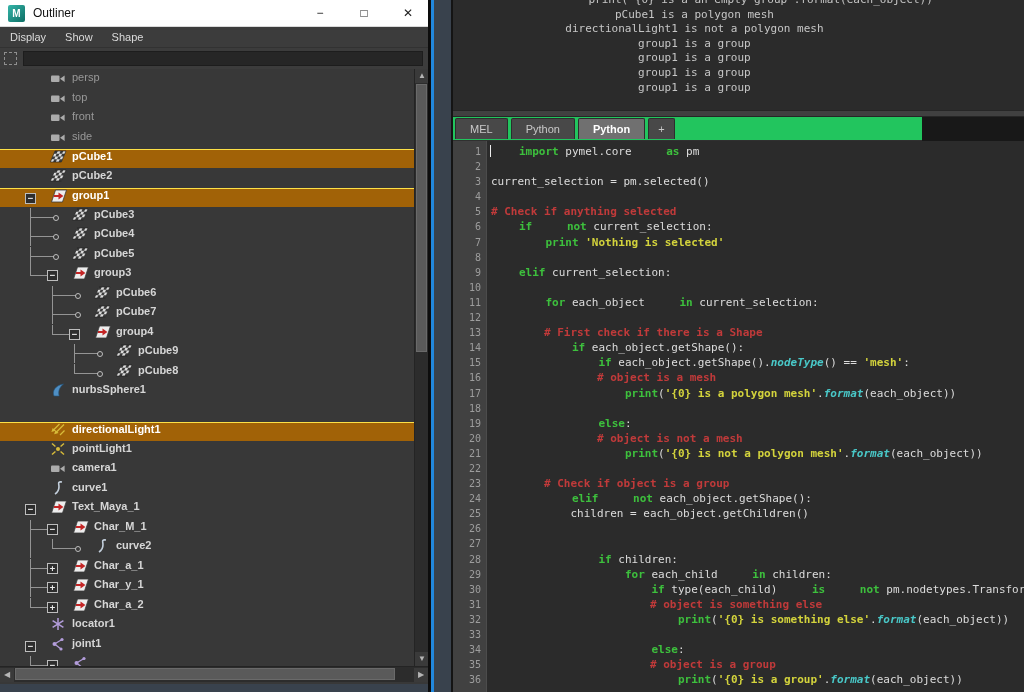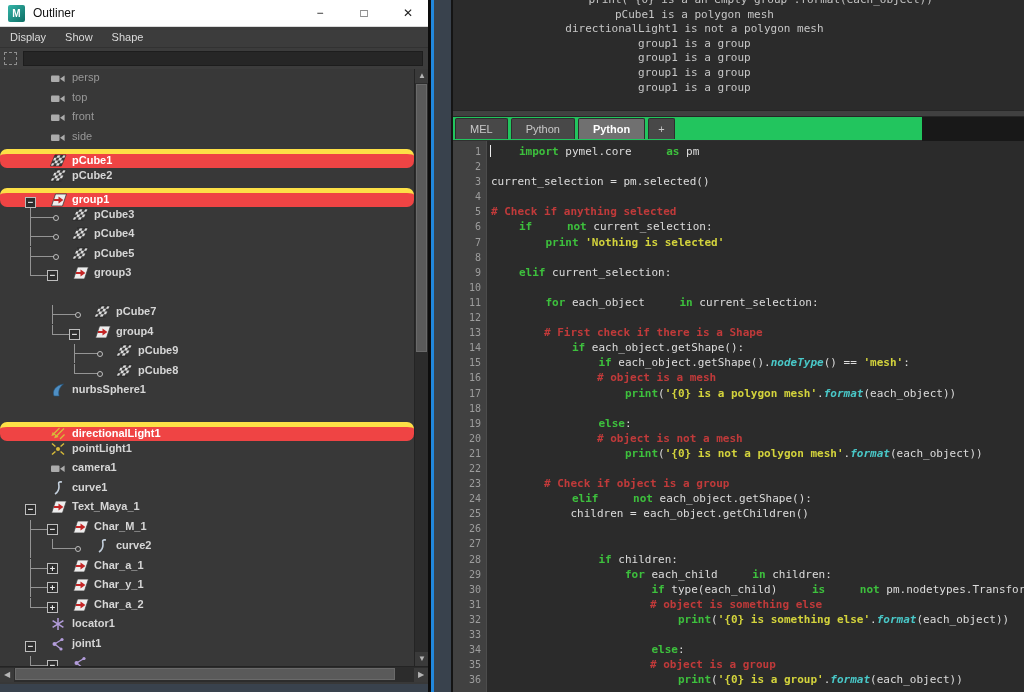--- a/index.html
+++ b/index.html
@@ -16,21 +16,21 @@
   #win-btns{margin-left:auto;display:flex;height:100%;}
   .win-btn{width:44px;height:100%;display:flex;align-items:center;justify-content:center;font-size:12px;color:#222;cursor:default;}
   #menubar{position:absolute;left:0;top:27px;width:430px;height:21px;background:#3c3c3c;display:flex;align-items:center;padding-left:10px;box-sizing:border-box;border-bottom:1px solid #323232;}
   .menu-item{font-size:11px;color:#dcdcdc;margin-right:19px;}
   #searchrow{position:absolute;left:0;top:48px;width:430px;height:21px;background:#3c3c3c;display:flex;align-items:center;padding:0 4px;box-sizing:border-box;}
   #filter-icon{width:11px;height:11px;border:1px dashed #8f8f8f;margin-right:6px;flex:none;}
   #search-input{flex:1;height:13px;background:#262626;border:1px solid #1d1d1d;margin-right:3px;outline:none;color:#ddd;font-size:11px;padding:0 3px;}
   
   #tree{position:absolute;left:0;top:69px;width:430px;height:597px;background:#383838;overflow:hidden;}
   .trow{position:absolute;left:0;width:414px;height:19px;display:flex;padding-left:25px;box-sizing:border-box;}
-  .trow.sel{background:#ef4444;border-top:5px solid #fde047;border-radius:7px;}
+  .trow.sel{background:#a16207;border-top:1px solid #fde047;}
   .g,.slot{width:22px;height:19px;flex:none;position:relative;}
   .g-bar{background:linear-gradient(#949494,#949494) no-repeat 5px 0/1px 19px;}
   .g-tee{background:linear-gradient(#949494,#949494) no-repeat 5px 0/1px 19px,linear-gradient(#949494,#949494) no-repeat 5px 9px/17px 1px;}
   .g-elbow{background:linear-gradient(#949494,#949494) no-repeat 5px 0/1px 10px,linear-gradient(#949494,#949494) no-repeat 5px 9px/17px 1px;}
   .slot.cline{background:linear-gradient(#949494,#949494) no-repeat 0 9px/7px 1px;}
   .dot{position:absolute;left:6px;top:7px;width:4px;height:4px;border:1px solid #bdbdbd;border-radius:50%;}
   .ebox{position:absolute;left:0;top:4px;width:11px;height:11px;border:1px solid #bdbdbd;background:#2d2d2d;color:#e6e6e6;font:bold 9px/9px "DejaVu Sans Mono",monospace;text-align:center;box-sizing:border-box;}
   .ticon{width:18px;height:14px;flex:none;margin-left:3px;}
   .tlabel{font-size:11px;font-weight:bold;color:#d6d6d6;margin-left:4px;white-space:nowrap;}
   .trow.sel .tlabel{color:#ffffff;}
@@ -236,20 +236,42 @@
         <i class="g g-elbow"></i>
         <i class="slot">
           <i class="ebox">−</i>
         </i>
         <span class="ticon"><svg width="18" height="14" viewBox="0 0 18 14">
             <path d="M5.5,1 L16.5,1 L12.5,13 L1.5,13 Z" fill="#ededed" stroke="#3a3a3a" stroke-width="0.8"></path>
             <line x1="4" y1="7" x2="9" y2="7" stroke="#c42525" stroke-width="2"></line>
             <polygon points="8.5,3.6 13.4,7 8.5,10.4" fill="#c42525"></polygon>
           </svg></span>
         <span class="tlabel">group3</span>
+      </div>
+      <div class="trow" style="top:216.5px">
+        <i class="g g-none"></i>
+        <i class="g g-tee"></i>
+        <i class="slot cline">
+          <i class="dot"></i>
+        </i>
+        <span class="ticon"><svg width="18" height="14" viewBox="0 0 18 14">
+            <g transform="matrix(1,0,-0.42,1,5.4,0)">
+              <rect x="0" y="1" width="11" height="11" fill="#dcdcdc"></rect>
+              <rect x="0.00" y="1.00" width="2.75" height="2.75" fill="#3b3b3b"></rect>
+              <rect x="5.50" y="1.00" width="2.75" height="2.75" fill="#3b3b3b"></rect>
+              <rect x="2.75" y="3.75" width="2.75" height="2.75" fill="#3b3b3b"></rect>
+              <rect x="8.25" y="3.75" width="2.75" height="2.75" fill="#3b3b3b"></rect>
+              <rect x="0.00" y="6.50" width="2.75" height="2.75" fill="#3b3b3b"></rect>
+              <rect x="5.50" y="6.50" width="2.75" height="2.75" fill="#3b3b3b"></rect>
+              <rect x="2.75" y="9.25" width="2.75" height="2.75" fill="#3b3b3b"></rect>
+              <rect x="8.25" y="9.25" width="2.75" height="2.75" fill="#3b3b3b"></rect>
+              <rect x="0" y="1" width="11" height="11" fill="none" stroke="#1f1f1f" stroke-width="0.6"></rect>
+            </g>
+          </svg></span>
+        <span class="tlabel">pCube6</span>
       </div>
       <div class="trow" style="top:236.0px">
         <i class="g g-none"></i>
         <i class="g g-tee"></i>
         <i class="slot cline">
           <i class="dot"></i>
         </i>
         <span class="ticon"><svg width="18" height="14" viewBox="0 0 18 14">
             <g transform="matrix(1,0,-0.42,1,5.4,0)">
               <rect x="0" y="1" width="11" height="11" fill="#dcdcdc"></rect>

